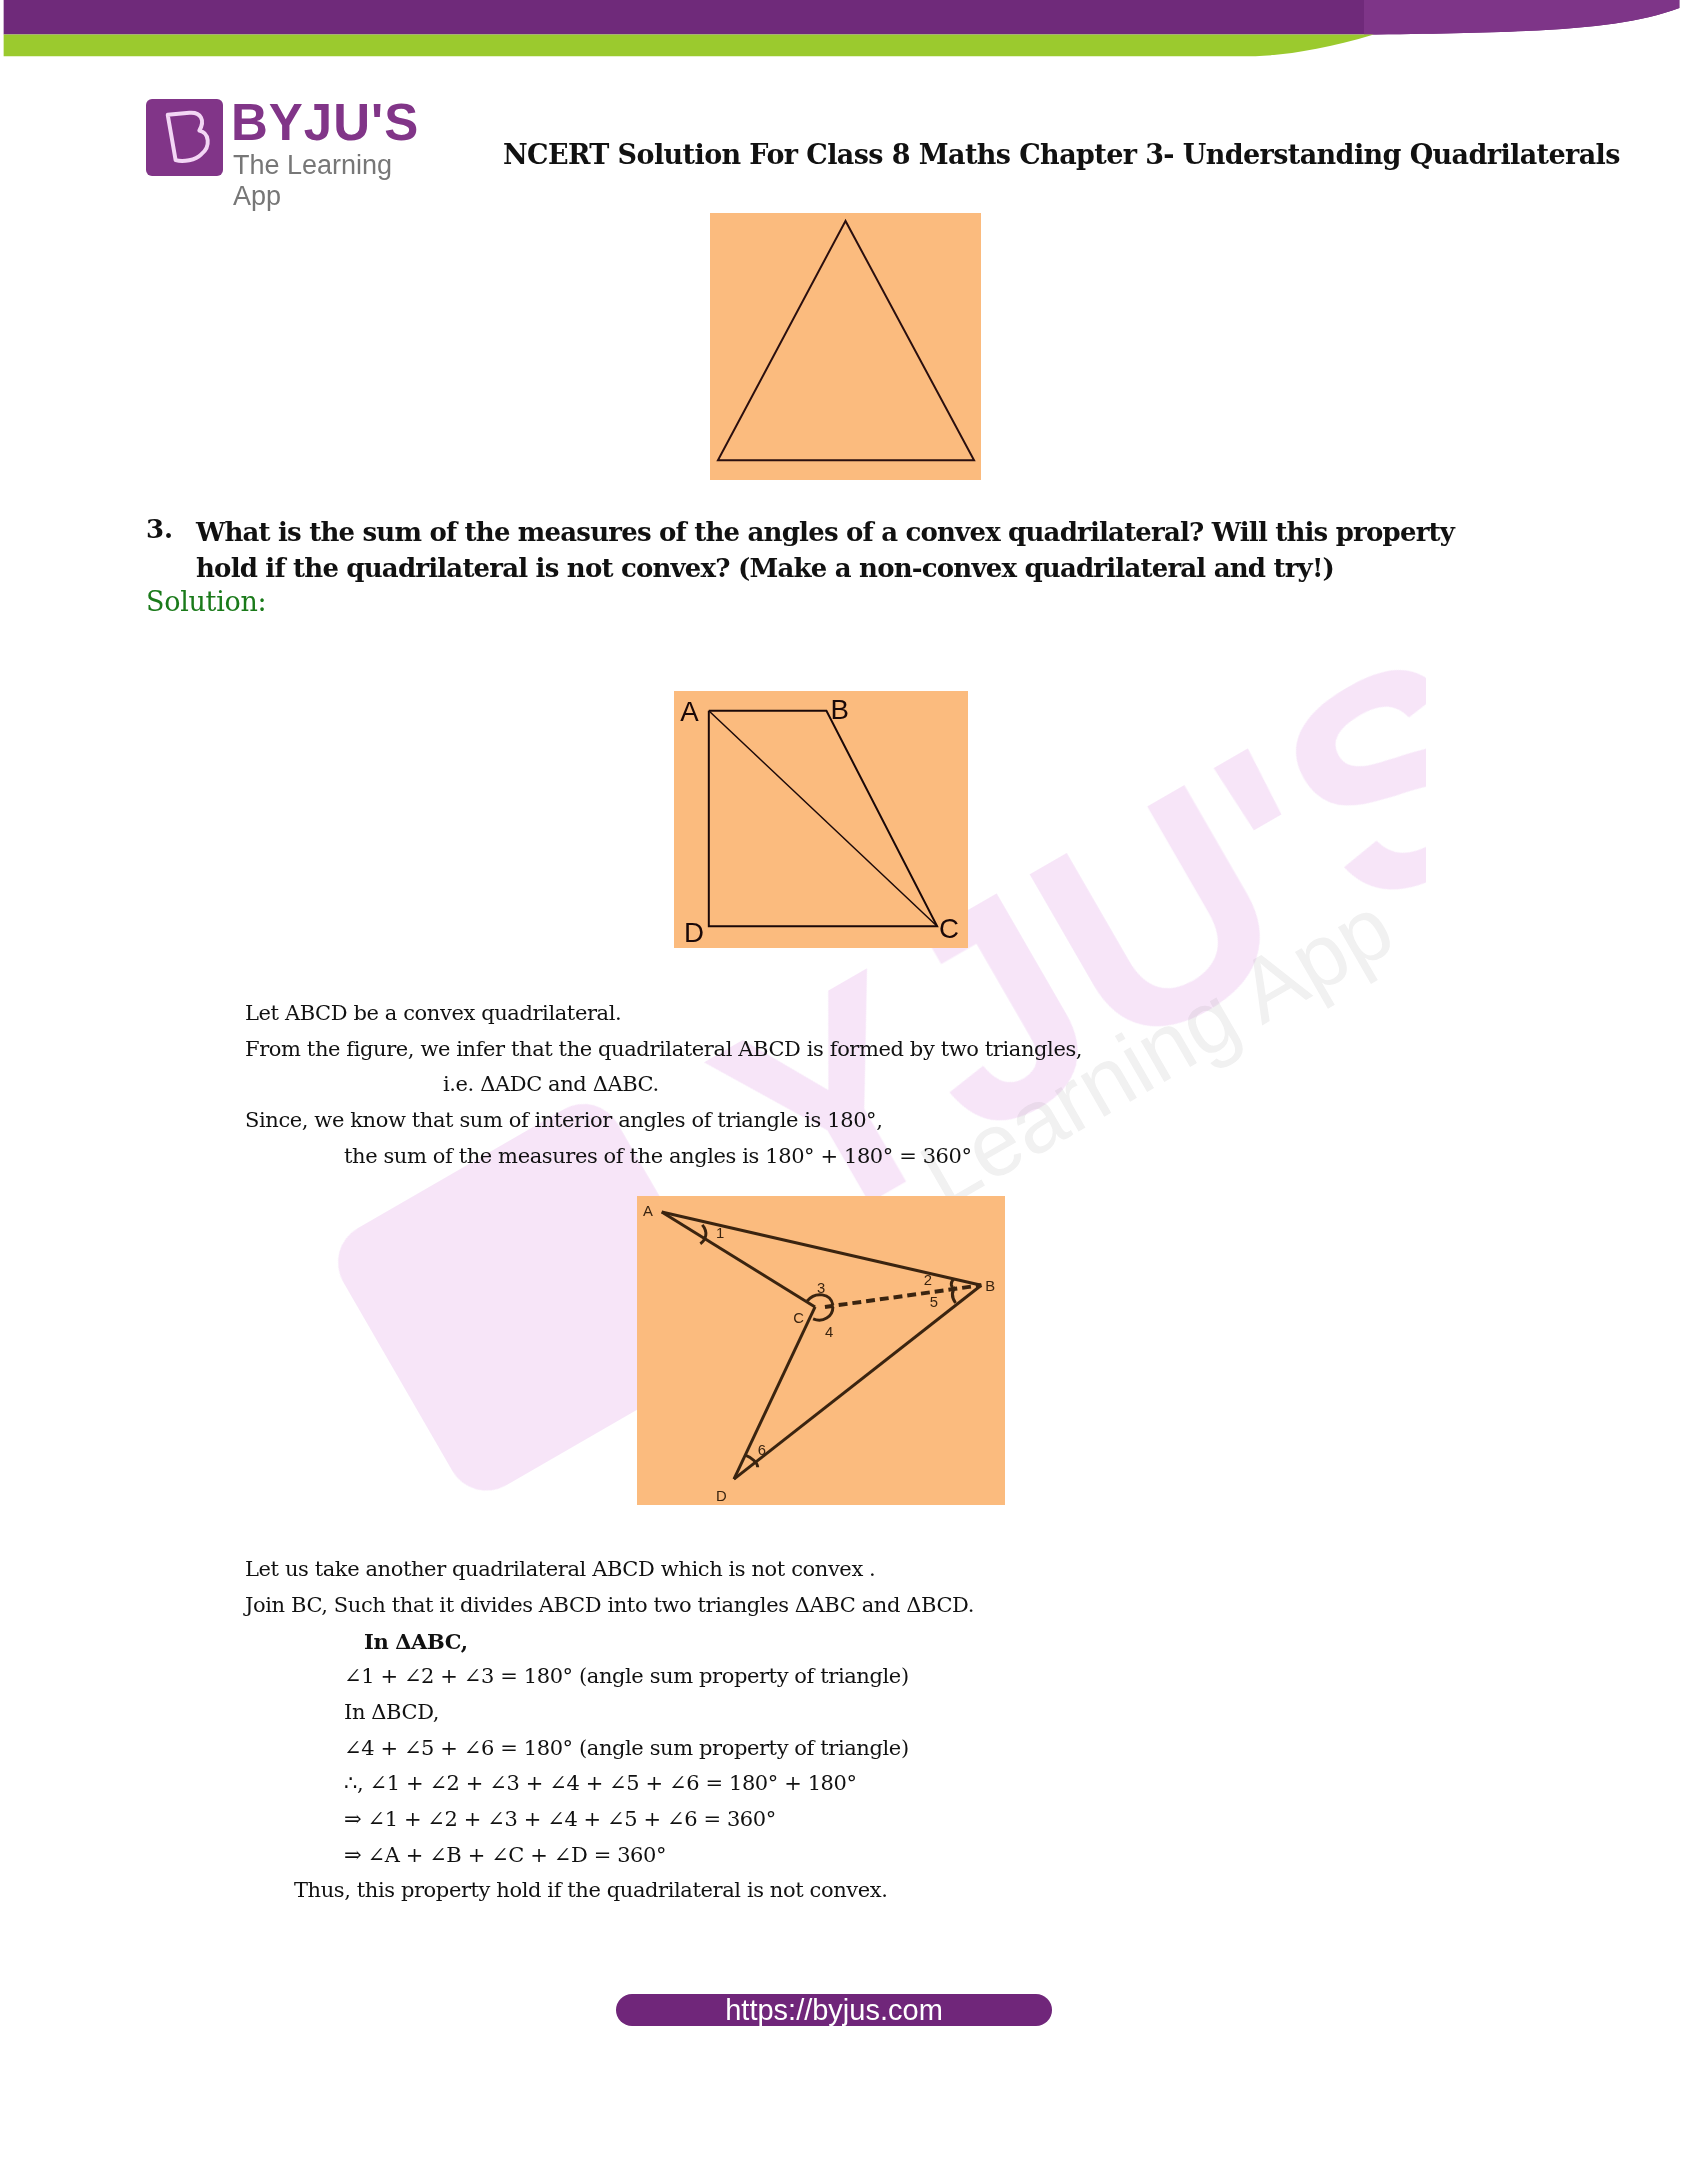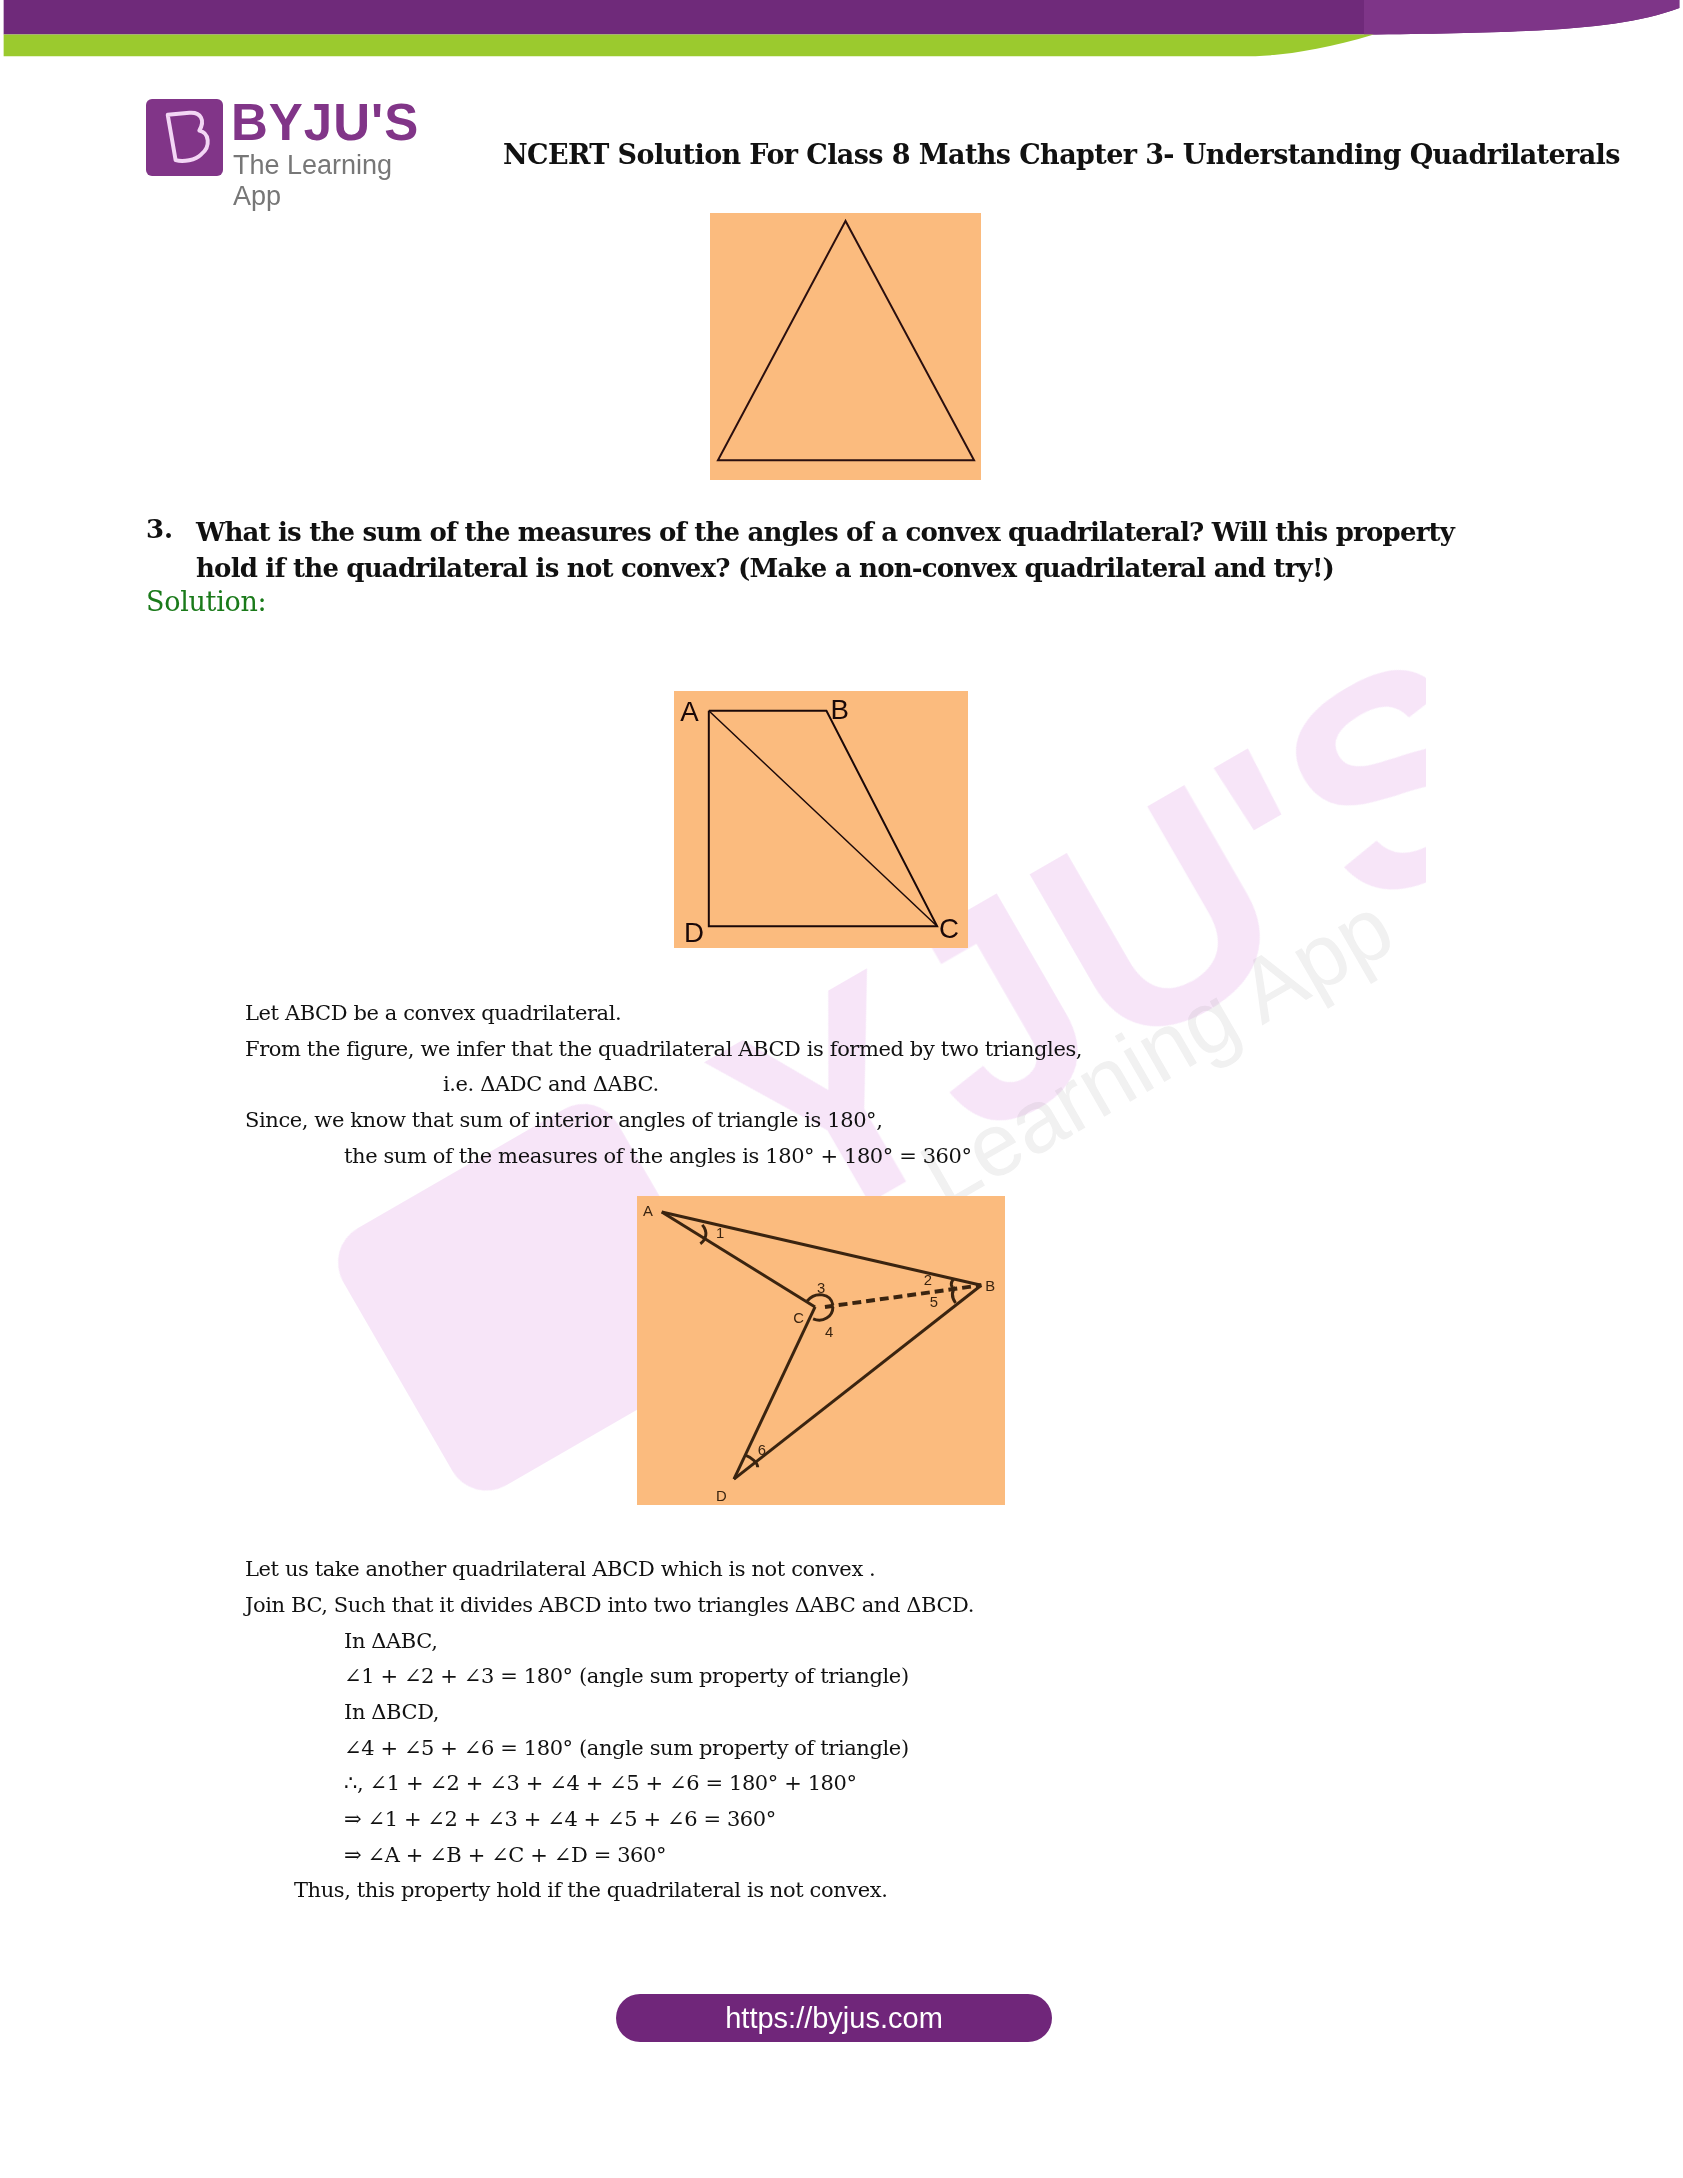--- a/index.html
+++ b/index.html
@@ -42,21 +42,21 @@
     font-weight: bold; font-size: 26px; line-height: 36px; letter-spacing: -0.8px;
   }
   .solution-label {
     position: absolute; left: 146px; top: 586px;
     color: #1a7a1a; font-size: 27px; letter-spacing: -0.3px;
   }
   .line {
     position: absolute; font-size: 21px; white-space: nowrap; letter-spacing: -0.4px; color: #111; margin-top: 15px;
   }
   .footer-pill {
-    position: absolute; left: 616px; top: 1994px; width: 436px; height: 48px;
+    position: absolute; left: 616px; top: 1994px; width: 436px; height: 32px;
     background: #70267a; border-radius: 24px;
     display: flex; align-items: center; justify-content: center;
   }
   .footer-url {
     color: #fff; font-family: "Liberation Sans", sans-serif; font-size: 29px;
   }
 </style>
 </head>
 <body>
 
@@ -146,21 +146,21 @@
       <text x="182" y="98">3</text>
       <text x="190" y="142">4</text>
       <text x="296" y="112">5</text>
       <text x="122" y="262">6</text>
     </g>
   </svg>
 </div>
 
 <div class="line" style="left:245px; top:1542px;">Let us take another quadrilateral ABCD which is not convex .</div>
 <div class="line" style="left:245px; top:1578px;">Join BC, Such that it divides ABCD into two triangles ΔABC and ΔBCD.</div>
-<div class="line" style="left:344px; top:1614px;">In ΔABC,</div>
+<div class="line" style="left:364px; top:1614px;font-weight:bold;">In ΔABC,</div>
 <div class="line" style="left:344px; top:1649px;">∠1 + ∠2 + ∠3 = 180°   (angle sum property of triangle)</div>
 <div class="line" style="left:344px; top:1685px;">In ΔBCD,</div>
 <div class="line" style="left:344px; top:1721px;">∠4 + ∠5 + ∠6 = 180°   (angle sum property of triangle)</div>
 <div class="line" style="left:344px; top:1756px;">∴, ∠1 + ∠2 + ∠3 + ∠4 + ∠5 + ∠6 = 180° + 180°</div>
 <div class="line" style="left:344px; top:1792px;">⇒ ∠1 + ∠2 + ∠3 + ∠4 + ∠5 + ∠6 = 360°</div>
 <div class="line" style="left:344px; top:1828px;">⇒ ∠A + ∠B + ∠C + ∠D = 360°</div>
 <div class="line" style="left:294px; top:1863px;">Thus, this property hold if the quadrilateral is not convex.</div>
 
 <div class="footer-pill">
   <span class="footer-url">https://byjus.com</span>

